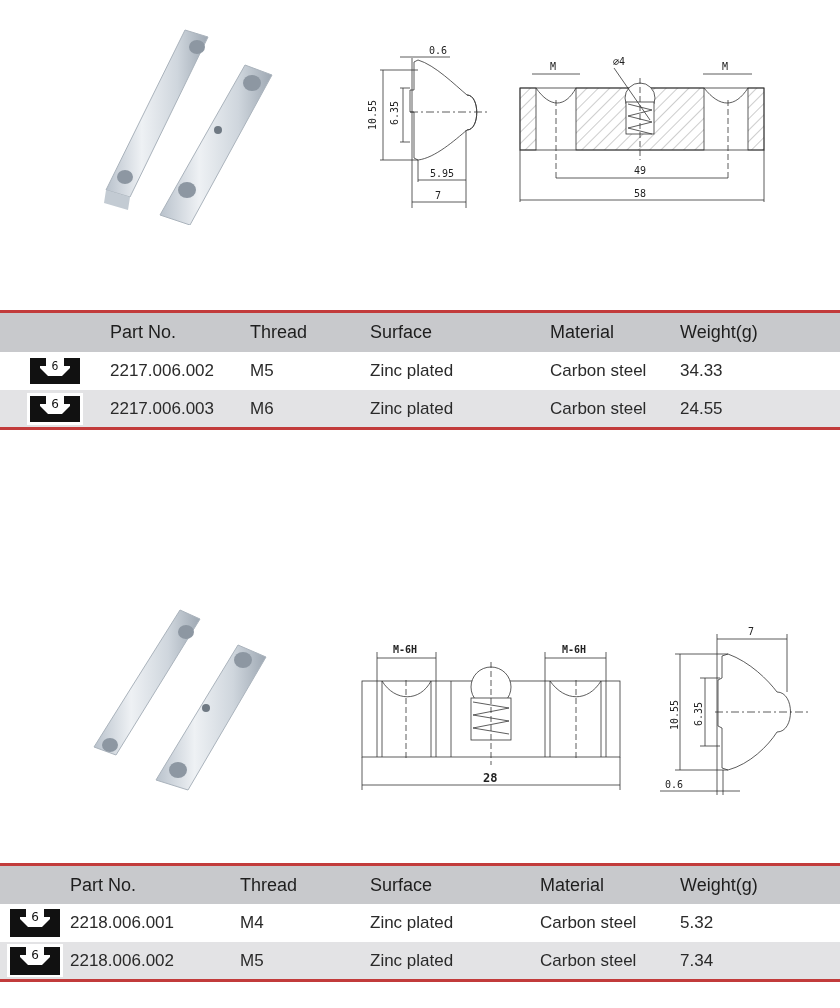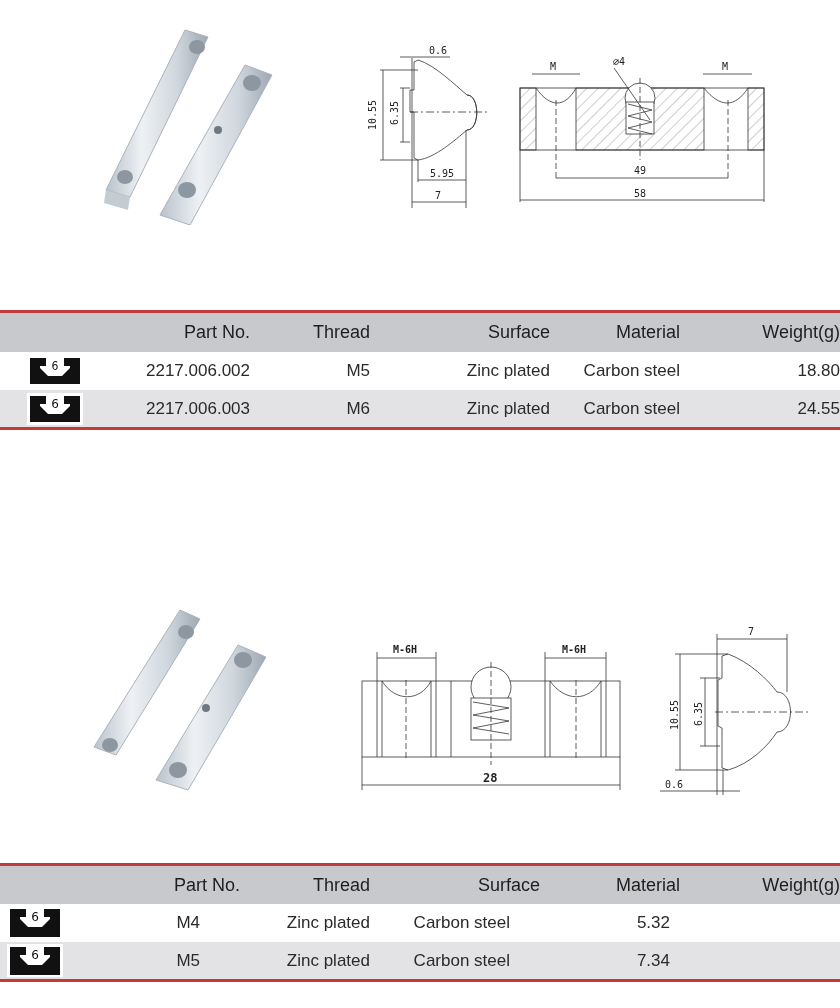--- a/index.html
+++ b/index.html
@@ -7,21 +7,21 @@
          font-family:"Liberation Sans", "DejaVu Sans", sans-serif; color:#222; }
   .photo { position:absolute; }
   .drawing { position:absolute; }
   .drawing svg text { font-family:"DejaVu Sans Mono","Liberation Mono",monospace; fill:#222; }
   .spec-table { position:absolute; left:0; width:840px; }
   .spec-table .red { height:3px; background:#c23b3b; }
   .spec-table .hdr { background:#c8c9cc; display:flex; align-items:center; font-size:18px; color:#1e1e1e; }
   .spec-table .row { display:flex; align-items:center; font-size:17px; color:#2a2a2a; }
   .spec-table .row.alt { background:#e3e3e5; }
   .spec-table .row.plain { background:#ffffff; }
-  .cell { text-align:right; }
+  .cell { text-align:left; }
   .badge { width:50px; height:26px; display:flex; align-items:center; justify-content:center; }
 </style>
 </head>
 <body>
 
 <div class="photo" style="left:100px;top:25px;width:180px;height:200px;">
   <svg width="180" height="200" viewBox="0 0 180 200">
     <defs>
       <linearGradient id="met1" x1="0" y1="0" x2="1" y2="0">
         <stop offset="0" stop-color="#b9c2cc"></stop>
@@ -121,21 +121,21 @@
         <svg width="50" height="26" viewBox="0 0 50 26">
             <path d="M0,0 H16 V8 H10 V10 L18,18 H32 L40,10 V8 H34 V0 H50 V26 H0 Z" fill="#111"></path>
             <text x="25" y="12" text-anchor="middle" font-size="12" fill="#111" font-family="DejaVu Sans Condensed, DejaVu Sans, sans-serif">6</text>
           </svg>
       </div>
     </div>
     <div class="cell" style="width:140px">2217.006.002</div>
     <div class="cell" style="width:120px">M5</div>
     <div class="cell" style="width:180px">Zinc plated</div>
     <div class="cell" style="width:130px">Carbon steel</div>
-    <div class="cell" style="width:160px">18.80</div>
+    <div class="cell" style="width:160px">34.33</div>
   </div>
   <div class="row alt" style="height:37px;">
     <div class="cell" style="width:110px;display:flex;justify-content:center;">
       <div class="badge" style="background:#fff;width:56px;height:32px;">
         <svg width="50" height="26" viewBox="0 0 50 26">
             <path d="M0,0 H16 V8 H10 V10 L18,18 H32 L40,10 V8 H34 V0 H50 V26 H0 Z" fill="#111"></path>
             <text x="25" y="12" text-anchor="middle" font-size="12" fill="#111" font-family="DejaVu Sans, sans-serif">6</text>
           </svg>
       </div>
     </div>
@@ -241,33 +241,35 @@
   </div>
   <div class="row plain" style="height:38px;">
     <div class="cell" style="width:70px;display:flex;justify-content:center;">
       <div class="badge">
         <svg width="50" height="28" viewBox="0 0 50 28">
             <path d="M0,0 H16 V8 H10 V10 L18,18 H32 L40,10 V8 H34 V0 H50 V28 H0 Z" fill="#111"></path>
             <text x="25" y="12" text-anchor="middle" font-size="12" fill="#111" font-family="DejaVu Sans, sans-serif">6</text>
           </svg>
       </div>
     </div>
+    <div class="cell" style="width:170px">2218.006.001</div>
     <div class="cell" style="width:130px">M4</div>
     <div class="cell" style="width:170px">Zinc plated</div>
     <div class="cell" style="width:140px">Carbon steel</div>
     <div class="cell" style="width:160px">5.32</div>
   </div>
   <div class="row alt" style="height:37px;">
     <div class="cell" style="width:70px;display:flex;justify-content:center;">
       <div class="badge" style="background:#fff;width:56px;height:33px;">
         <svg width="50" height="28" viewBox="0 0 50 28">
             <path d="M0,0 H16 V8 H10 V10 L18,18 H32 L40,10 V8 H34 V0 H50 V28 H0 Z" fill="#111"></path>
             <text x="25" y="12" text-anchor="middle" font-size="12" fill="#111" font-family="DejaVu Sans, sans-serif">6</text>
           </svg>
       </div>
     </div>
+    <div class="cell" style="width:170px">2218.006.002</div>
     <div class="cell" style="width:130px">M5</div>
     <div class="cell" style="width:170px">Zinc plated</div>
     <div class="cell" style="width:140px">Carbon steel</div>
     <div class="cell" style="width:160px">7.34</div>
   </div>
   <div class="red"></div>
 </div>
 
 </body></html>

